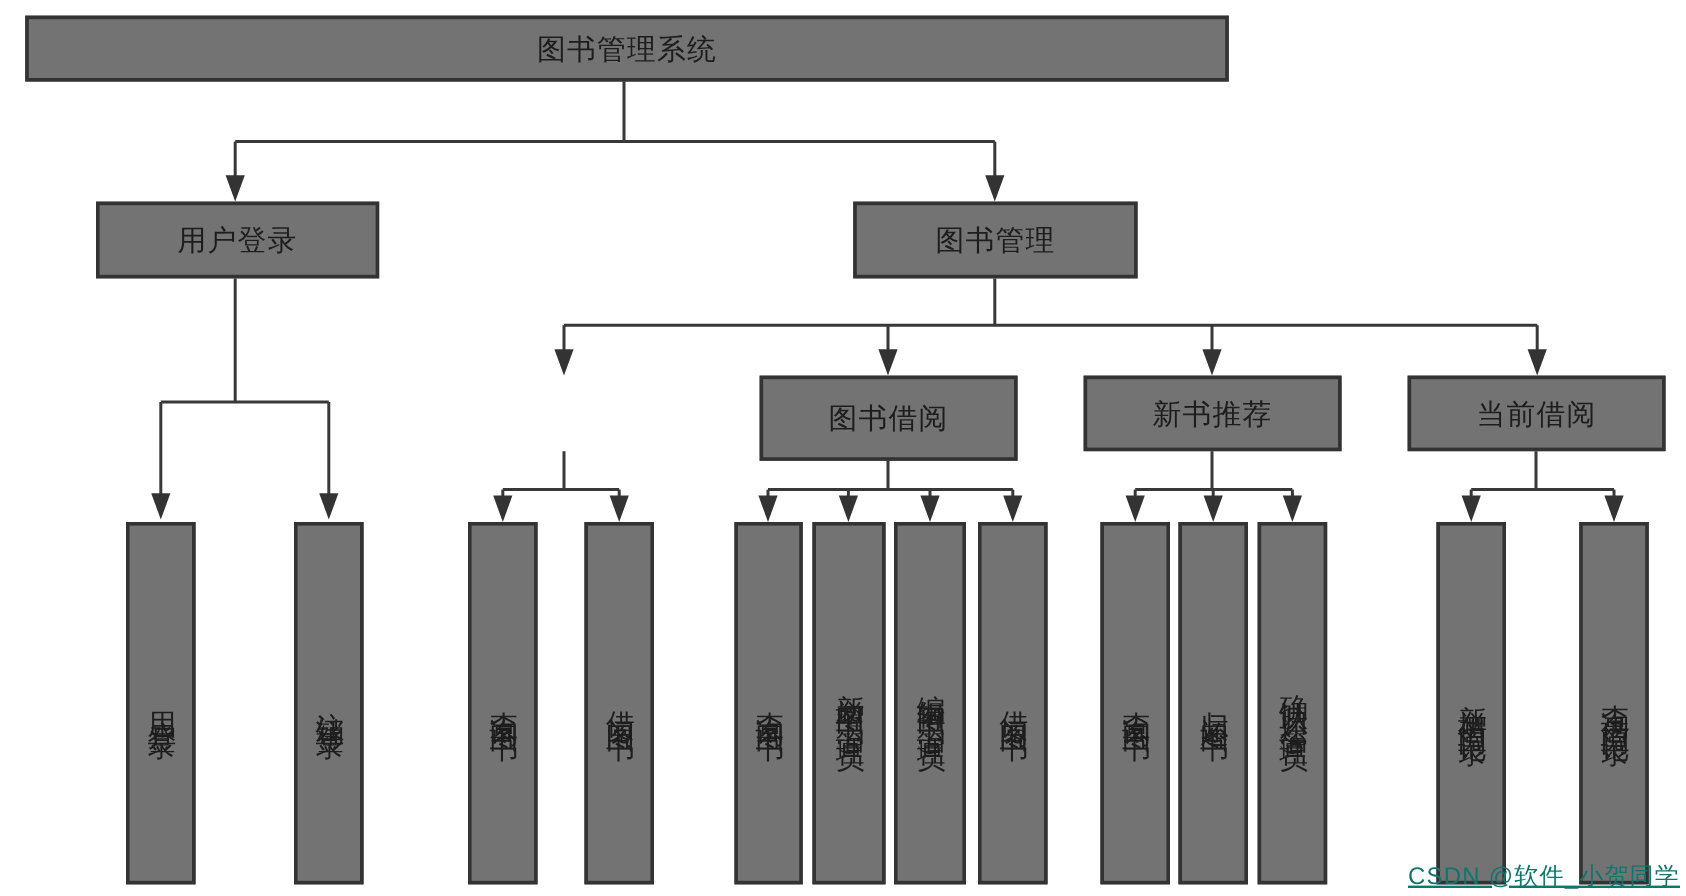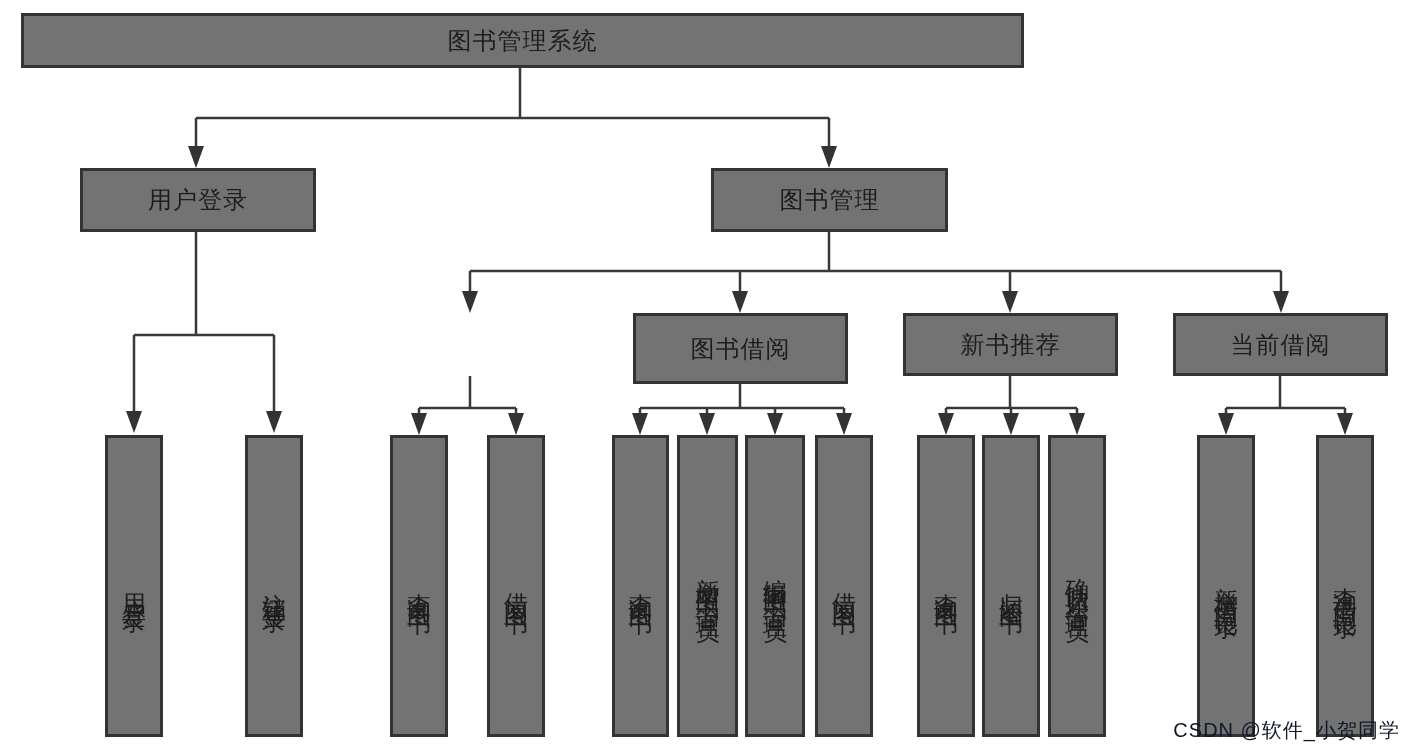--- a/index.html
+++ b/index.html
@@ -71,23 +71,24 @@
   .n-l-return     { left: 982px;  width: 58px; }
   .n-l-confirm    { left: 1048px; width: 58px; }
   .n-l-addrec     { left: 1197px; width: 58px; }
   .n-l-queryrec   { left: 1316px; width: 58px; }
 
   .watermark {
     position: absolute;
     right: 5px;
     bottom: 3px;
     font-size: 20px;
-    color: #0f172a;
+    color: #0f766e;
     letter-spacing: 1px;
     white-space: nowrap;
+    text-decoration: underline;
   }
 </style>
 </head>
 <body>
 
 <div class="canvas">
 
   <svg class="connectors" width="1405" height="747" viewBox="0 0 1405 747" xmlns="http://www.w3.org/2000/svg">
     <g stroke="#383838" stroke-width="2.5" fill="none">
 

